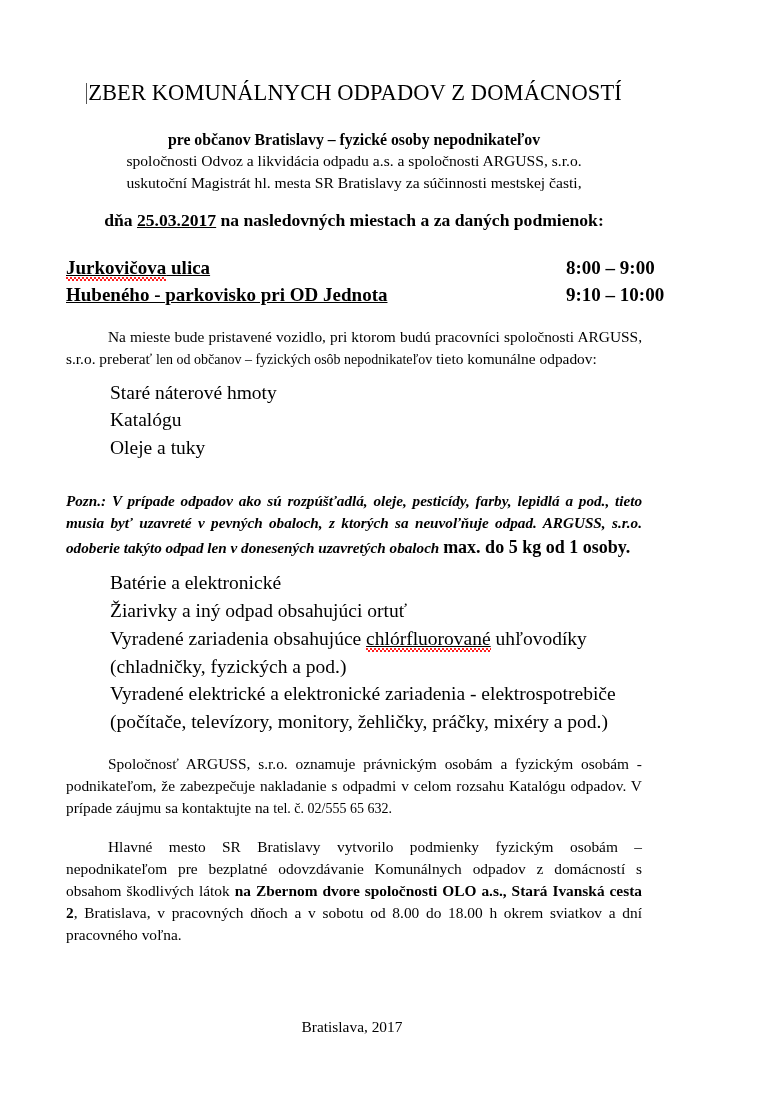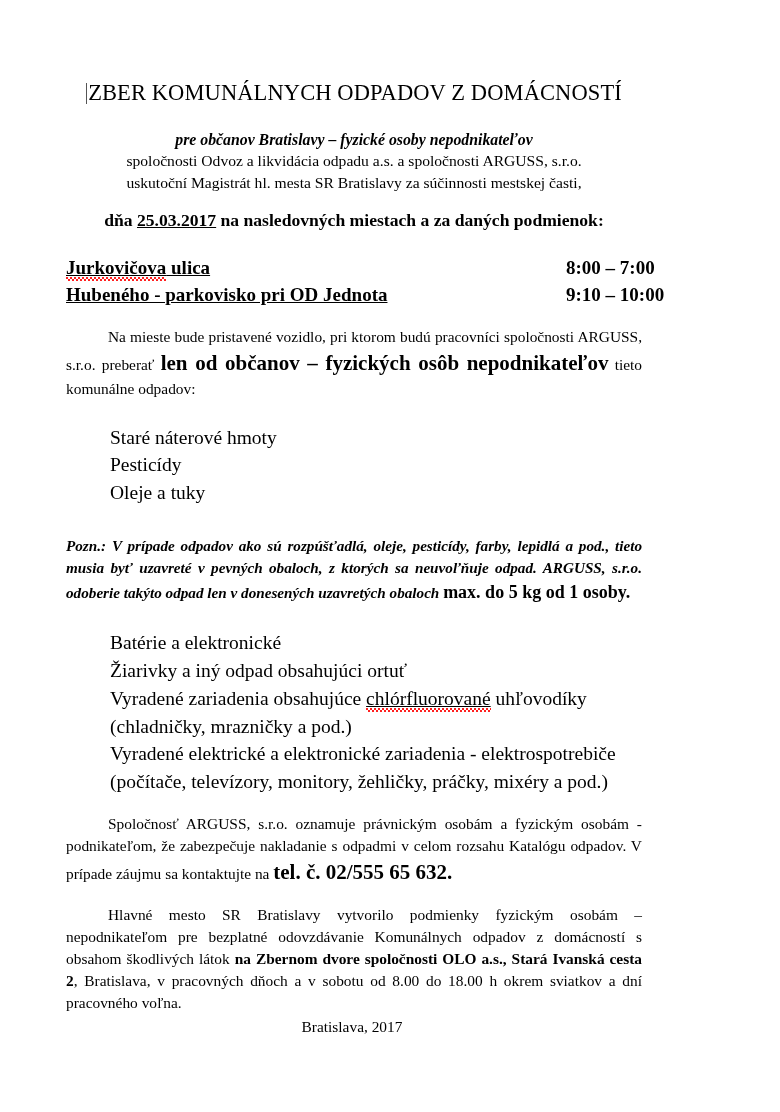--- a/index.html
+++ b/index.html
@@ -47,21 +47,20 @@
   
   .subtitle-block {
     margin-top: 21px;
     text-align: center;
     font-size: 15.6px;
     line-height: 1.36;
   }
   .subtitle-strong {
     font-weight: bold;
     font-size: 15.8px;
-    font-style: italic;
   }
 
   
   .date-line {
     margin-top: 17px;
     text-align: center;
     font-weight: bold;
     font-size: 17.6px;
   }
   .date-value { text-decoration: underline; }
@@ -99,28 +98,28 @@
   
   .para {
     margin-top: 17px;
     text-align: justify;
     font-size: 15.4px;
     line-height: 1.43;
     text-indent: 42px;
   }
   .para b { font-weight: bold; }
   .para .b-big {
-    font-weight: bold;
-    font-size: 21px;
+    font-weight: normal;
+    font-size: 14px;
     margin-top: 40px;
   }
 
   
   .item-list {
-    margin-top: 24px;
+    margin-top: 9px;
     padding-left: 44px;
     font-size: 19.5px;
     line-height: 1.42;
   }
   .item-list .item { white-space: nowrap; }
   .spell-inline {
     background-image:
       linear-gradient(45deg, transparent 45%, #ff2020 45%, #ff2020 55%, transparent 55%),
       linear-gradient(-45deg, transparent 45%, #ff2020 45%, #ff2020 55%, transparent 55%);
     background-size: 4px 4px;
@@ -168,43 +167,43 @@
     <div class="subtitle-strong">pre občanov Bratislavy – fyzické osoby nepodnikateľov</div>
     <div>spoločnosti Odvoz a likvidácia odpadu a.s. a spoločnosti ARGUSS, s.r.o.</div>
     <div>uskutoční Magistrát hl. mesta SR Bratislavy za súčinnosti mestskej časti,</div>
   </div>
 
   <div class="date-line"><span>dňa </span><span class="date-value">25.03.2017</span><span> na nasledovných miestach a za daných podmienok:</span></div>
 
   <div class="locations">
     <div class="loc-row">
       <div class="loc-name"><span class="spell">Jurkovičova</span><span> ulica</span></div>
-      <div class="loc-time">8:00 – 7:00</div>
+      <div class="loc-time">8:00 – 9:00</div>
     </div>
     <div class="loc-row">
       <div class="loc-name">Hubeného - parkovisko pri OD Jednota</div>
       <div class="loc-time">9:10 – 10:00</div>
     </div>
   </div>
 
   <div class="para"><span>Na mieste bude pristavené vozidlo, pri ktorom budú pracovníci spoločnosti ARGUSS, s.r.o. preberať </span><b class="b-big">len od občanov – fyzických osôb nepodnikateľov</b><span> tieto komunálne odpadov:</span></div>
 
   <div class="item-list">
     <div class="item">Staré náterové hmoty</div>
-    <div class="item">Pesticídy</div>
+    <div class="item">Katalógu</div>
     <div class="item">Oleje a tuky</div>
   </div>
 
   <div class="note"><span>Pozn.: V prípade odpadov ako sú rozpúšťadlá, oleje, pesticídy, farby, lepidlá a pod., tieto musia byť uzavreté v pevných obaloch, z ktorých sa neuvoľňuje odpad. ARGUSS, s.r.o. odoberie takýto odpad len v donesených  uzavretých obaloch </span><span class="upright">max. do 5 kg od 1 osoby.</span></div>
 
   <div class="item-list">
     <div class="item">Batérie a elektronické</div>
     <div class="item">Žiarivky a iný odpad obsahujúci ortuť</div>
     <div class="item"><span>Vyradené zariadenia obsahujúce </span><span class="spell-inline">chlórfluorované</span><span> uhľovodíky</span></div>
-    <div class="item">(chladničky, mrazničky a pod.)</div>
+    <div class="item">(chladničky, fyzických a pod.)</div>
     <div class="item">Vyradené elektrické a elektronické zariadenia - elektrospotrebiče</div>
     <div class="item">(počítače, televízory, monitory, žehličky, práčky, mixéry a pod.)</div>
   </div>
 
   <div class="para"><span>Spoločnosť ARGUSS, s.r.o. oznamuje právnickým osobám a fyzickým osobám - podnikateľom, že zabezpečuje nakladanie s odpadmi v celom rozsahu Katalógu odpadov. V prípade záujmu sa kontaktujte na </span><b class="b-big">tel. č. 02/555 65 632.</b></div>
 
   <div class="para"><span>Hlavné mesto SR Bratislavy vytvorilo podmienky fyzickým osobám – nepodnikateľom pre  bezplatné odovzdávanie Komunálnych odpadov z domácností s obsahom škodlivých látok </span><b>na Zbernom dvore spoločnosti OLO a.s., Stará Ivanská cesta 2</b><span>, Bratislava, v pracovných dňoch a v sobotu od 8.00 do 18.00 h okrem sviatkov a dní pracovného voľna.</span></div>
 
   <div class="footer">Bratislava, 2017</div>
 

